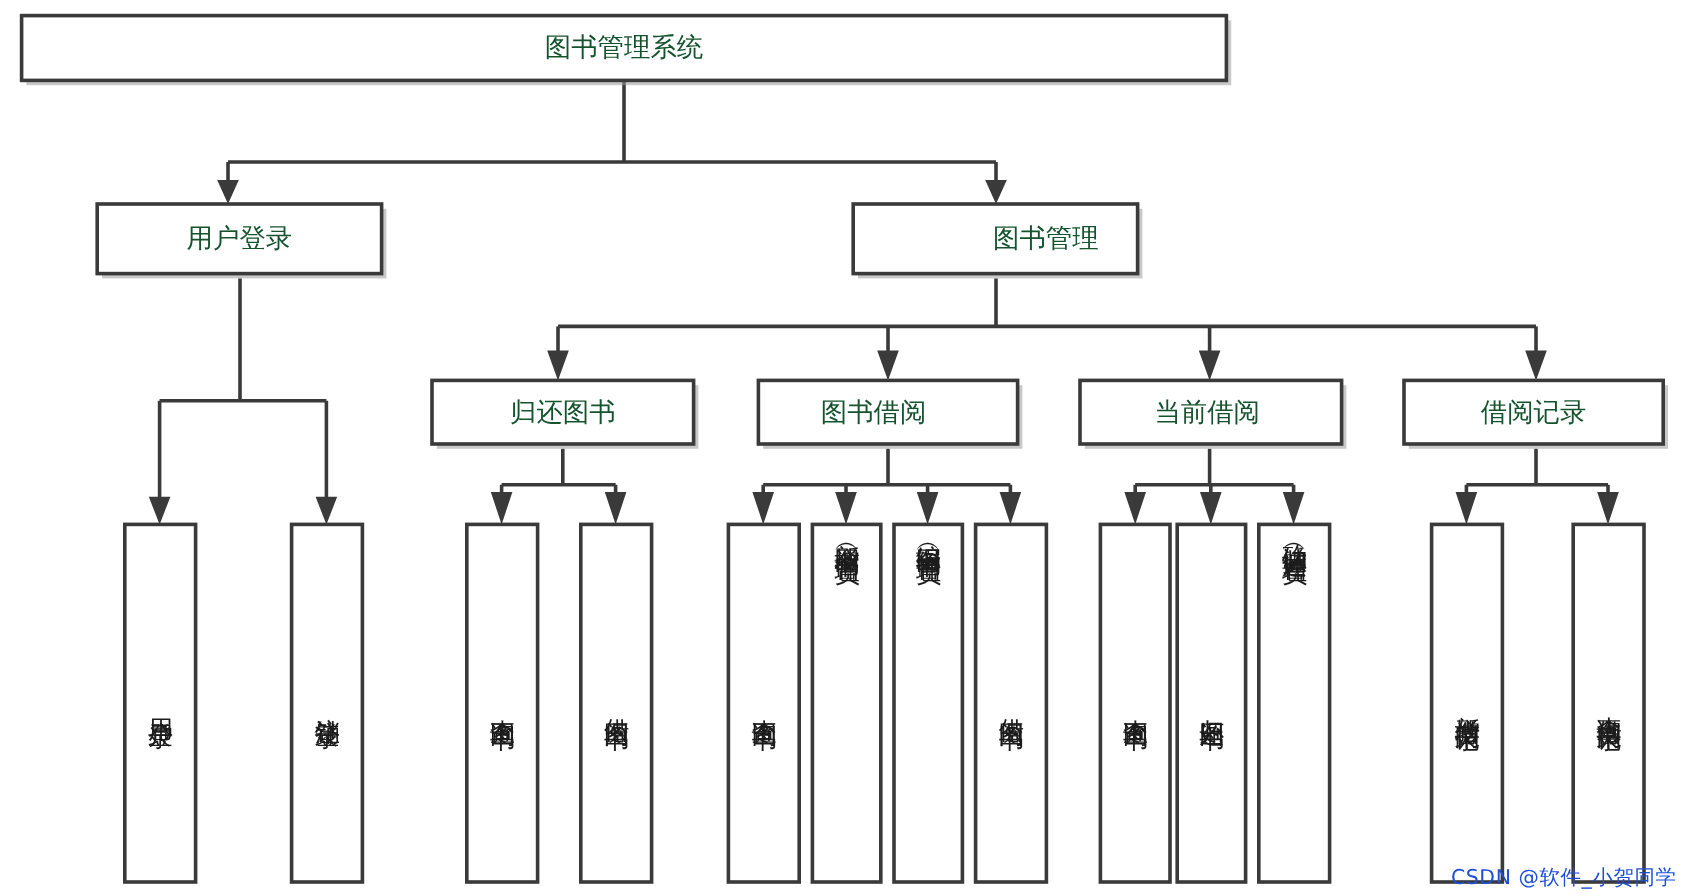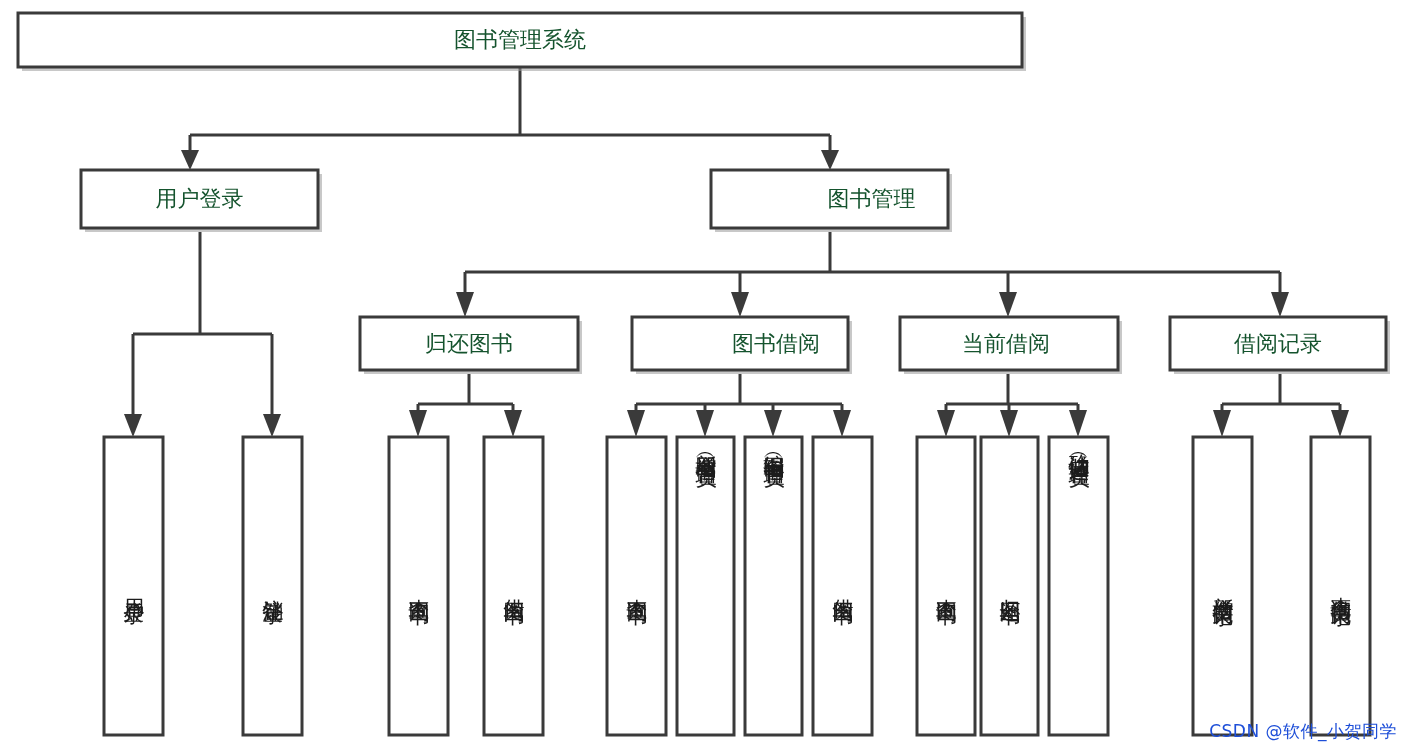--- a/index.html
+++ b/index.html
@@ -205,21 +205,21 @@
   </div>
 
   <div class="top-label-wrap" style="left:711px; top:170px; width:237px; height:58px;padding-left:42px;">
     <span class="top-label">图书管理</span>
   </div>
 
   <div class="top-label-wrap" style="left:360px; top:317px; width:218px; height:53px;">
     <span class="top-label">归还图书</span>
   </div>
 
-  <div class="top-label-wrap" style="left:604px; top:317px; width:216px; height:53px;justify-content:flex-end;">
+  <div class="top-label-wrap" style="left:620px; top:317px; width:216px; height:53px;">
     <span class="top-label">图书借阅</span>
   </div>
 
   <div class="top-label-wrap" style="left:900px; top:317px; width:212px; height:53px;">
     <span class="top-label">当前借阅</span>
   </div>
 
   <div class="top-label-wrap" style="left:1170px; top:317px; width:216px; height:53px;align-items:center;">
     <span class="top-label">借阅记录</span>
   </div>

